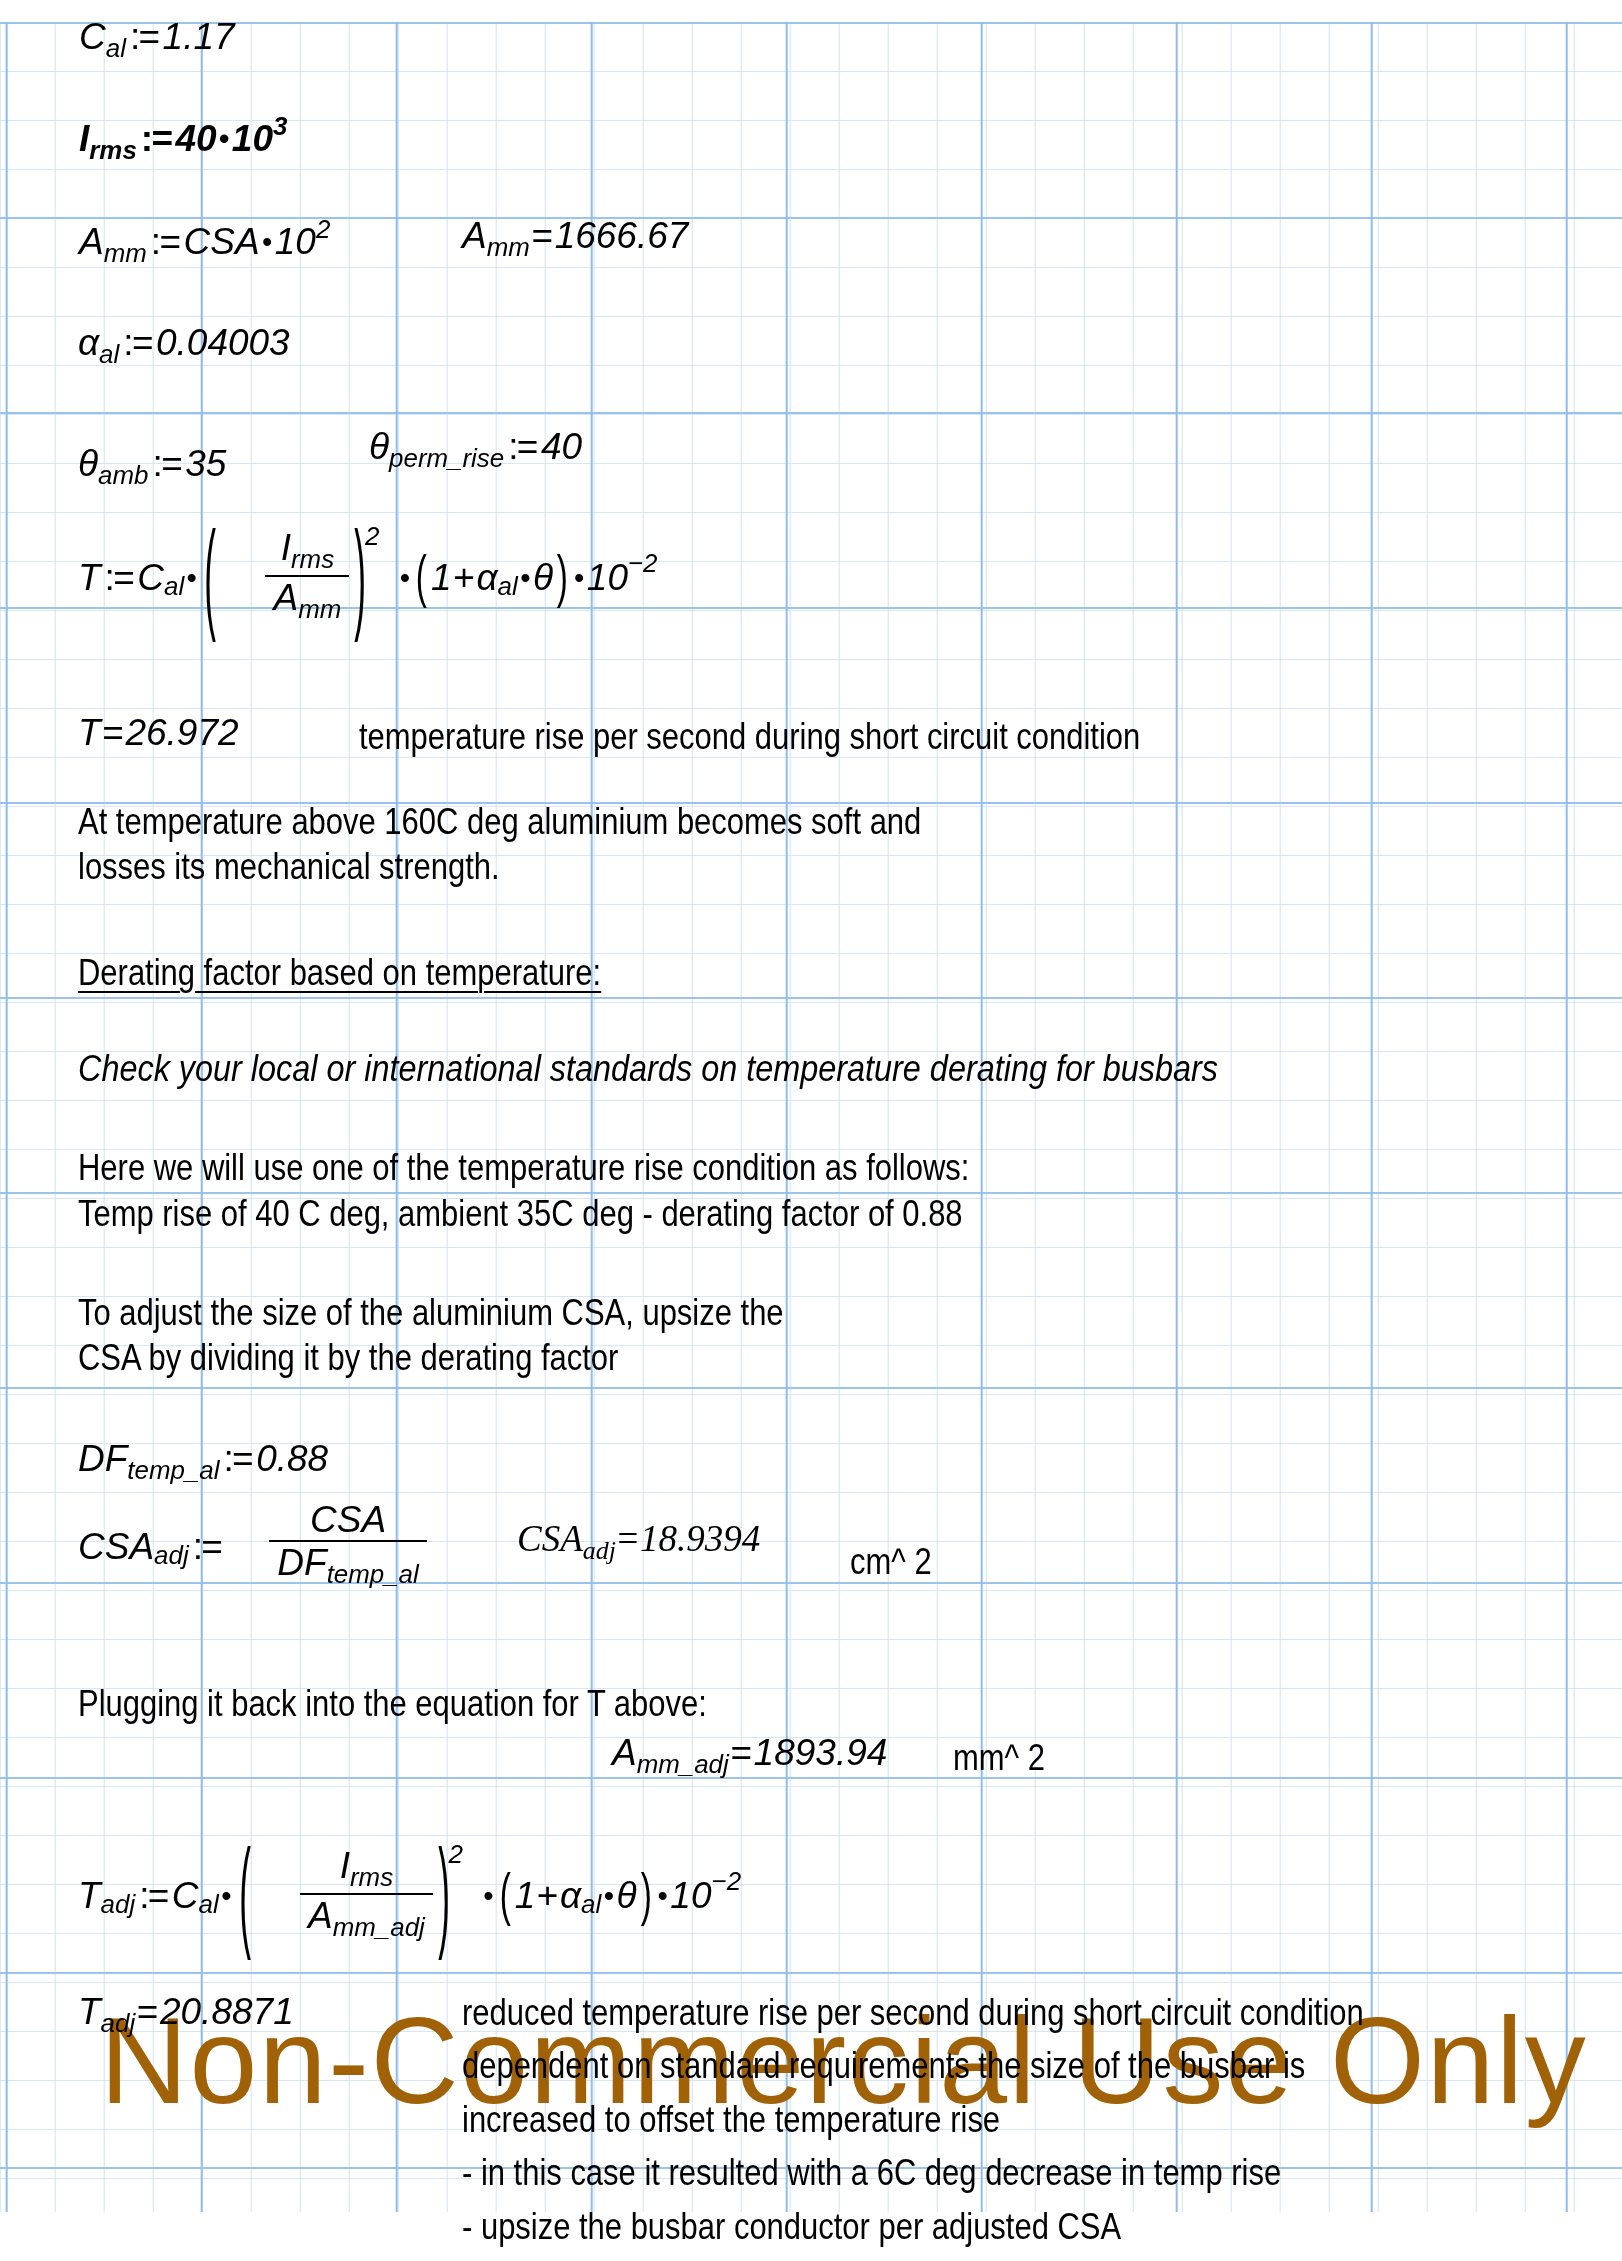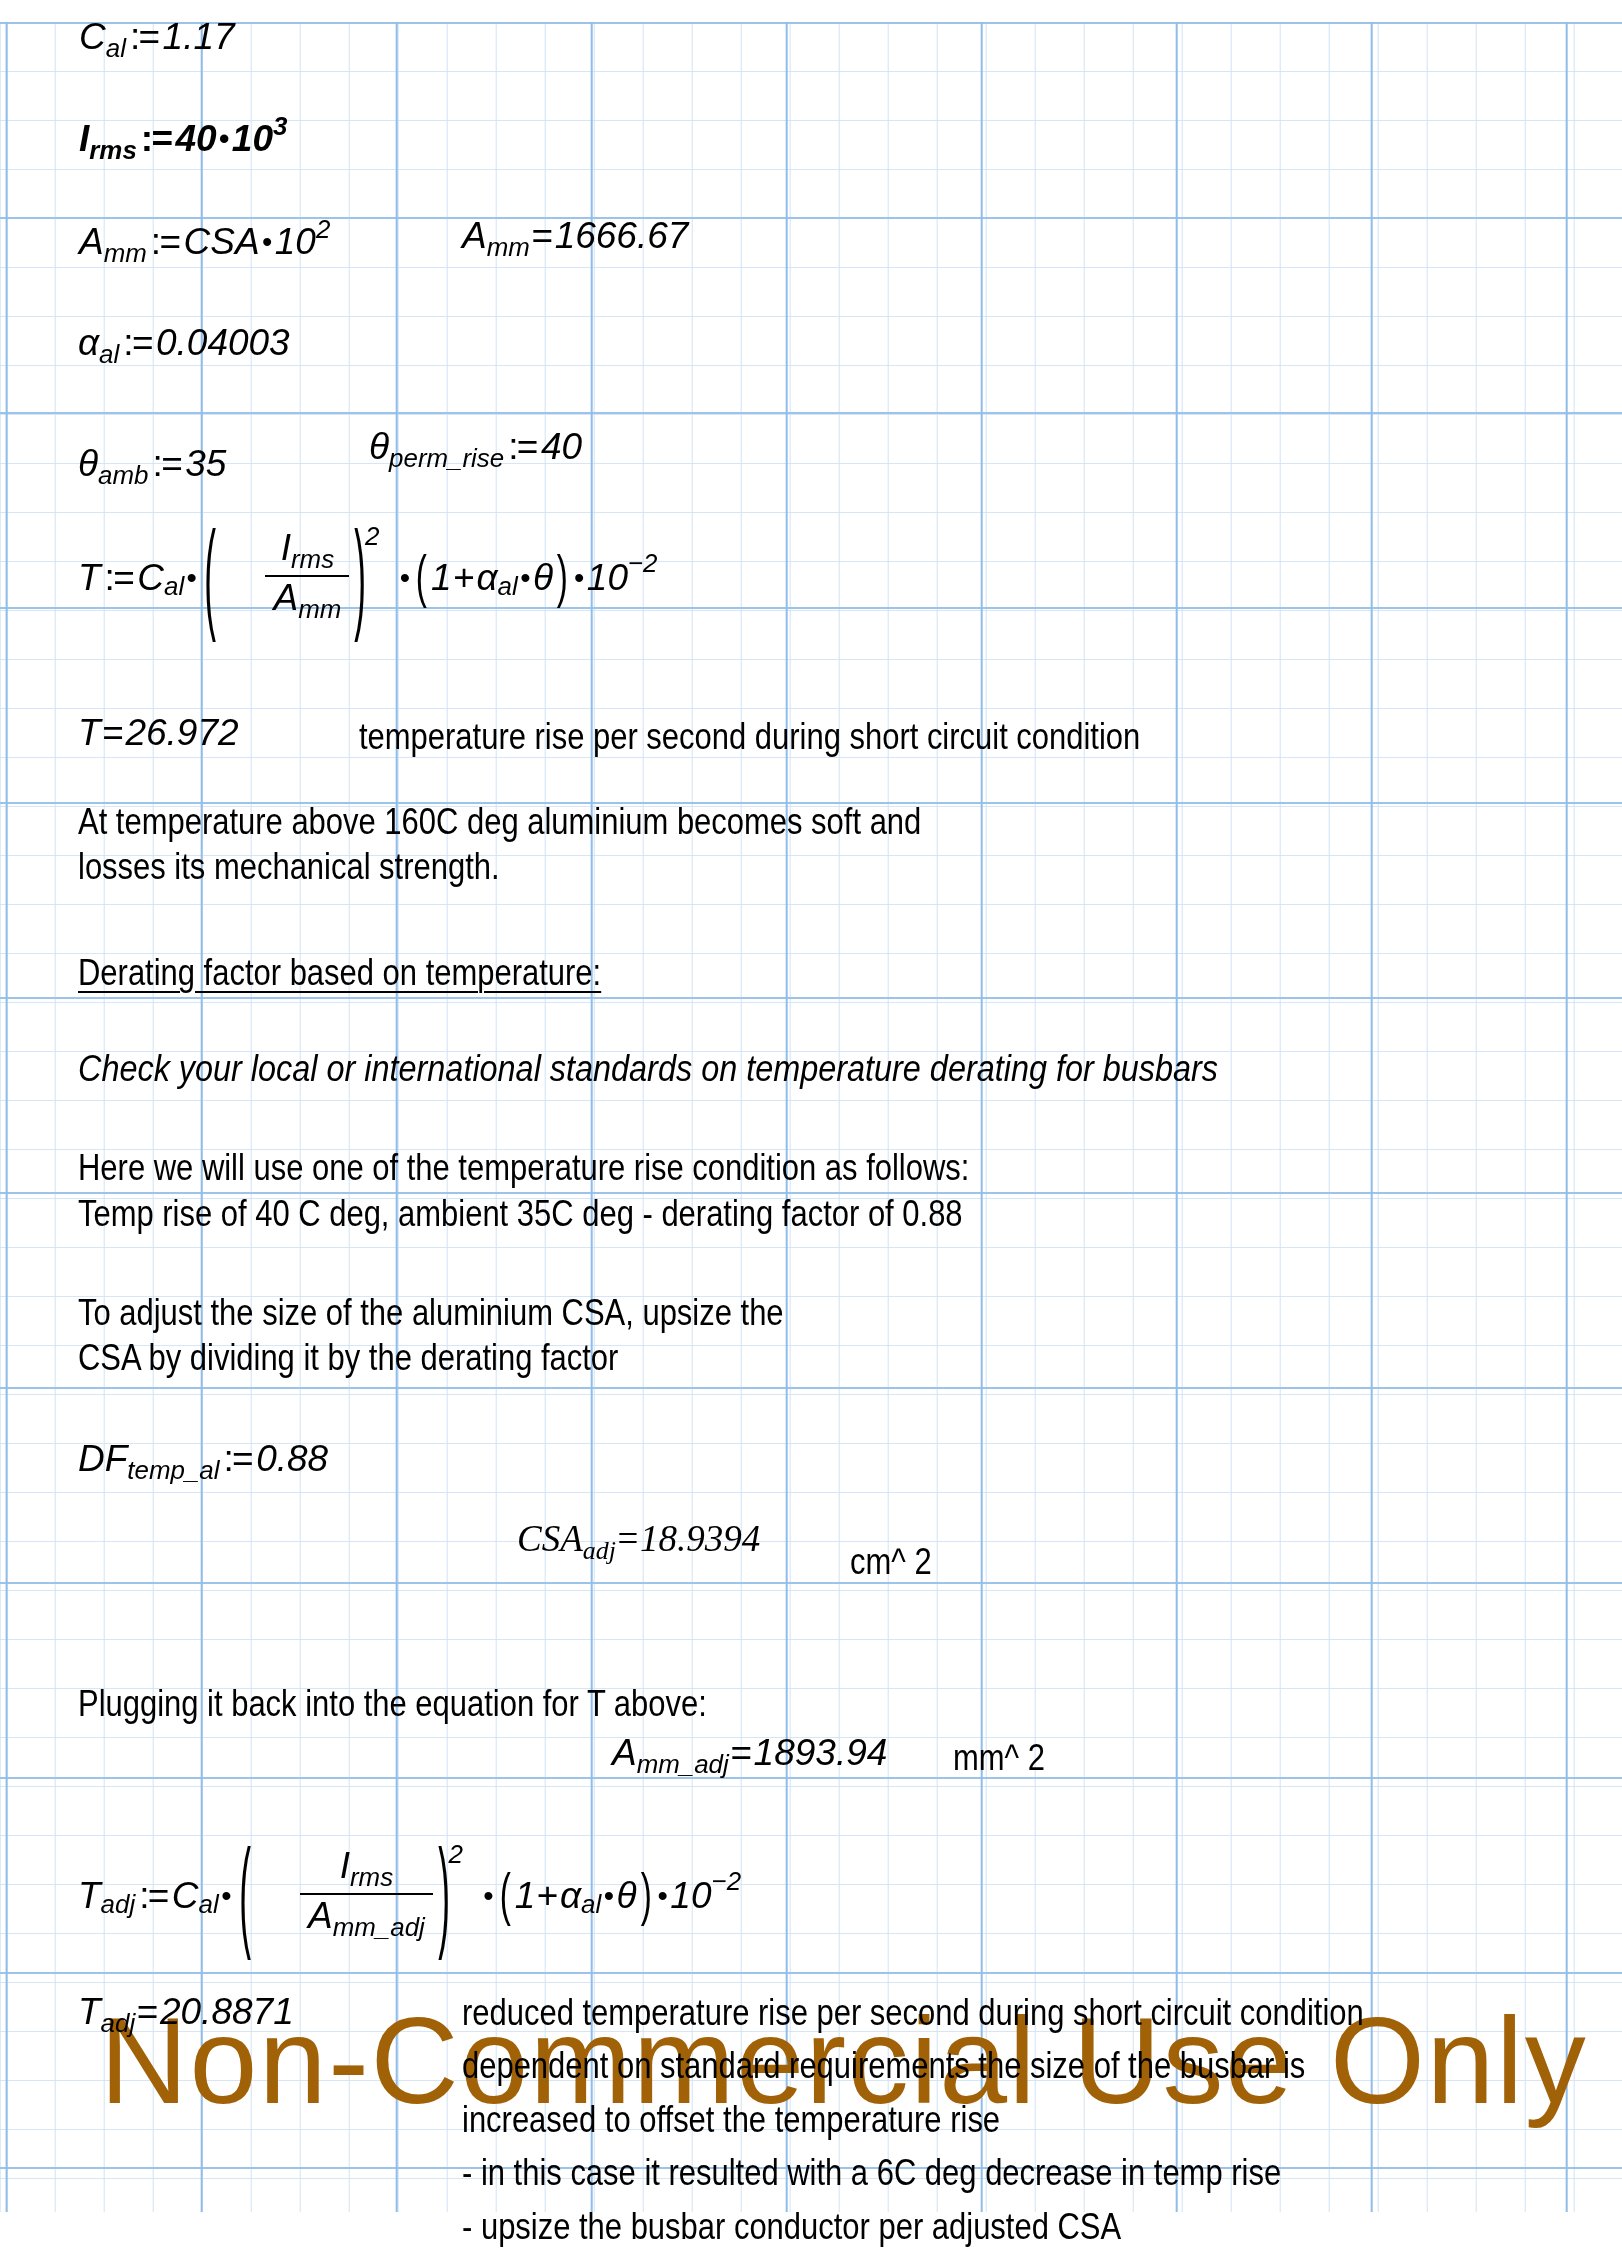--- a/index.html
+++ b/index.html
@@ -213,20 +213,23 @@
     <div class="blk prose" style="left:78px; top:1145px;">Here we will use one of the temperature rise condition as follows:</div>
     <div class="blk prose" style="left:78px; top:1191px;">Temp rise of 40 C deg, ambient 35C deg  - derating factor of 0.88</div>
 
     <div class="blk prose" style="left:78px; top:1290px;">To adjust the size of the aluminium CSA, upsize the</div>
     <div class="blk prose" style="left:78px; top:1335px;">CSA by dividing it by the derating factor</div>
 
     <div class="blk math" style="left:78px; top:1440px;">
       <span>DF</span><sub>temp_al</sub><span class="assign">:=</span><span>0.88</span>
     </div>
 
+    <div class="blk math" style="left:78px; top:1503px;">
+      <span style="vertical-align:middle;">CSA</span><sub>adj</sub><span class="assign" style="vertical-align:middle;">:=</span><span class="frac"><span class="num">CSA</span><span class="den"><span>DF</span><sub>temp_al</sub></span></span>
+    </div>
 
     <div class="blk math" style="left:517px; top:1520px;font-family:Liberation Serif, serif;">
       <span>CSA</span><sub>adj</sub><span class="op">=</span><span>18.9394</span>
     </div>
     <div class="blk prose" style="left:850px; top:1539px;">cm^ 2</div>
 
     <div class="blk prose" style="left:78px; top:1681px;">Plugging it back into the equation for T above:</div>
 
 
     <div class="blk math" style="left:612px; top:1734px;">

